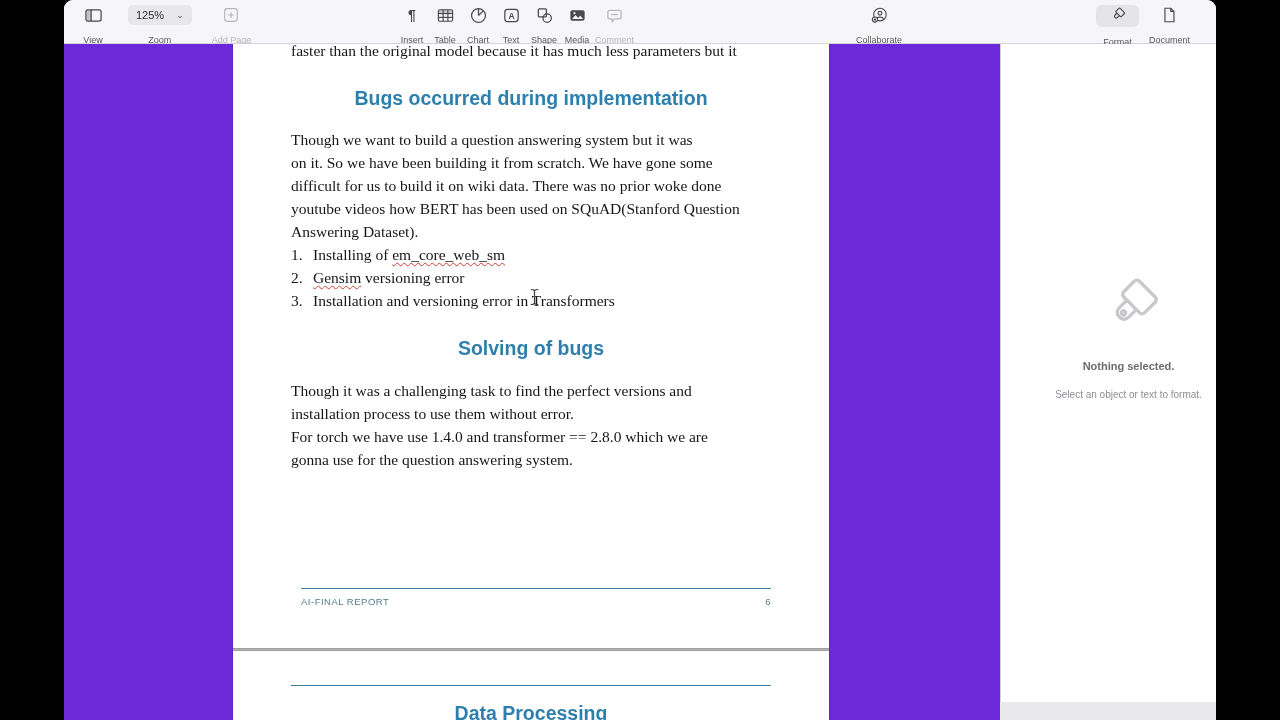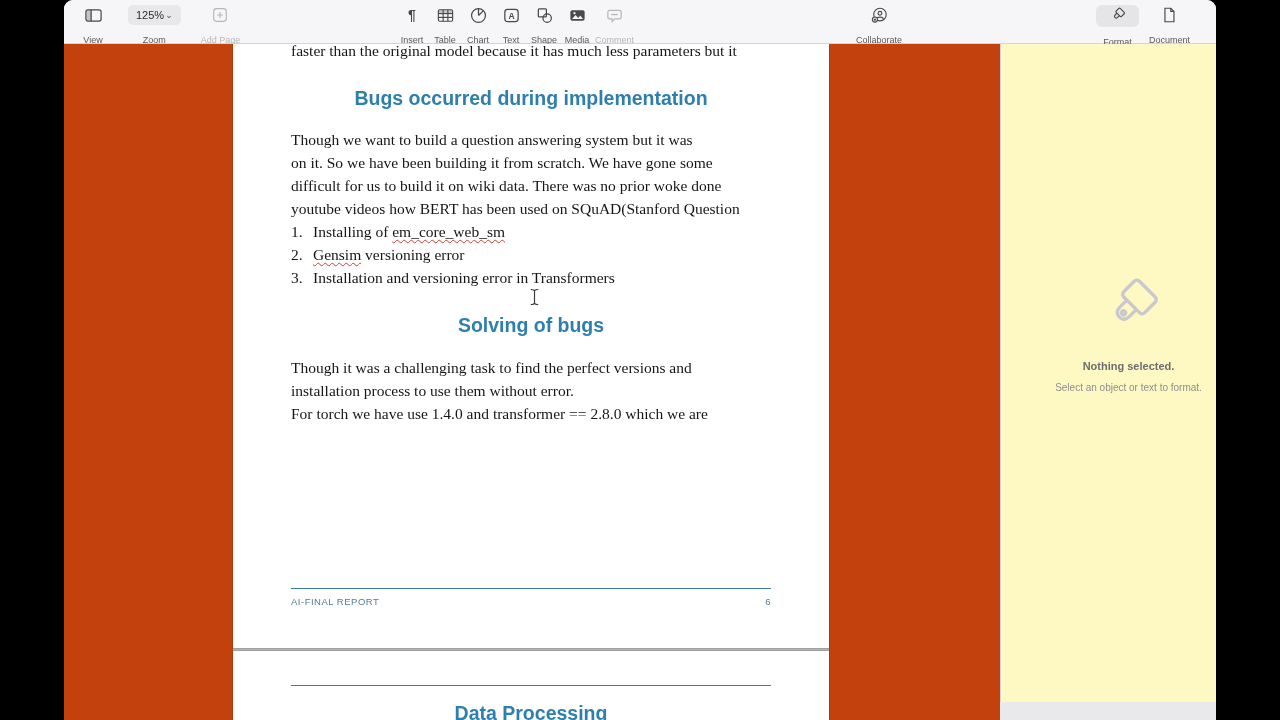--- a/index.html
+++ b/index.html
@@ -23,26 +23,26 @@
   .g-collab{left:792px;}
   .g-right{right:26px;gap:10px;}
   .titem{display:flex;flex-direction:column;align-items:center;cursor:default;min-width:30px;}
   .ticon{height:20px;display:flex;align-items:center;justify-content:center;color:#48484c;}
   .ticon svg{display:block;}
   .tlabel{font-size:9px;color:#59595e;margin-top:10px;white-space:nowrap;}
   .disabled .ticon,.disabled .tlabel{color:#b7b7ba;}
   .glyph{font-size:14px;font-weight:600;line-height:1;}
   .zoom-btn{
     background:#e8e7e9;border-radius:5px;padding:2px 8px;height:16px;
-    display:flex;align-items:center;gap:1px;font-size:11px;color:#2c2c2f;
+    display:flex;align-items:center;gap:12px;font-size:11px;color:#2c2c2f;
   }
   .zoom-chev{font-size:9px;color:#545457;line-height:1;}
   .sel-bg{background:#e5e4e6;border-radius:6px;padding:1px 12px;}
   
-  .canvas{position:absolute;left:0;top:44px;width:936px;bottom:0;background:#c2410c;overflow:hidden;}
+  .canvas{position:absolute;left:0;top:44px;width:936px;bottom:0;background:#6d28d9;overflow:hidden;}
   .pagewrap{position:absolute;left:169px;top:0;width:596px;}
   .page{background:#ffffff;box-shadow:0 0 0 1px rgba(0,0,0,0.10);box-sizing:border-box;}
   .page1{height:604px;position:relative;overflow:hidden;padding:0 58px;}
   .pagegap{height:3px;background:#b3b3b3;}
   .page2{height:120px;position:relative;padding:0 58px;overflow:hidden;}
   .doc-body{font-family:"Liberation Serif", serif;font-size:15.5px;line-height:23px;color:#161616;white-space:nowrap;}
   .para{margin:0;}
   .p-intro{margin-top:-5px;}
   .doc-h{
     font-family:"Liberation Sans", sans-serif;font-weight:bold;font-size:19.5px;
@@ -52,35 +52,35 @@
   .indented{padding-left:67px;}
   .bug-row{display:flex;}
   .bug-num{width:22px;flex:none;}
   .misspell{
     text-decoration-line:underline;text-decoration-style:wavy;
     text-decoration-color:#d23f31;text-decoration-thickness:1px;text-underline-offset:2px;
   }
   .h-solving{}
   .p-solving{margin-top:17px;}
   .footer{
-    position:absolute;left:58px;right:58px;top:544px;
+    position:absolute;left:68px;right:58px;top:544px;
     border-top:1px solid #3e7f98;padding-top:7px;
     display:flex;justify-content:space-between;
     font-size:9.5px;letter-spacing:0.5px;color:#527e91;
   }
   .p7rule{position:absolute;left:58px;right:58px;top:34px;border-top:1px solid #3e7f98;}
   .p7head{position:absolute;left:0;right:0;top:48px;margin:0;}
   
   .panel{
     position:absolute;left:936px;top:44px;width:256px;bottom:18px;
-    background:#fef9c3;border-left:1px solid #d2d1d5;box-sizing:border-box;
+    background:#ffffff;border-left:1px solid #d2d1d5;box-sizing:border-box;
   }
   .panel-empty{position:absolute;top:232px;left:0;right:0;text-align:center;}
   .pe-title{font-size:11px;font-weight:bold;color:#6c6c71;margin-top:6px;}
-  .pe-sub{font-size:10px;color:#8e8e93;margin-top:10px;}
+  .pe-sub{font-size:10px;color:#8e8e93;margin-top:17px;}
   
   .ibeam{position:absolute;left:529px;top:288px;z-index:20;}
 </style>
 </head>
 <body>
 
 <div class="window">
 
   <div class="toolbar">
 
@@ -237,20 +237,21 @@
           <div>faster than the original model because it has much less parameters but it</div>
         </div>
 
         <h2 class="doc-h">Bugs occurred during implementation</h2>
 
         <div class="doc-body p-build para">
           <div>Though we want to build a question answering system but it was</div>
           <div>on it. So we have been building it from scratch. We have gone some</div>
           <div>difficult for us to build it on wiki data. There was no prior woke done</div>
           <div>youtube videos how BERT has been used on SQuAD(Stanford Question</div>
+          <div>Answering Dataset).</div>
         </div>
 
 
         <div class="doc-body para">
           <div class="bug-row">
             <span class="bug-num">1.</span>
             <span><span>Installing of </span><span class="misspell">em_core_web_sm</span><span></span></span>
           </div>
           <div class="bug-row">
             <span class="bug-num">2.</span>
@@ -261,20 +262,21 @@
             <span><span>Installation and versioning error in Transformers</span><span class="misspell"></span><span></span></span>
           </div>
         </div>
 
         <h2 class="doc-h h-solving">Solving of bugs</h2>
 
         <div class="doc-body p-solving para">
           <div>Though it was a challenging task to find the perfect versions and</div>
           <div>installation process to use them without error.</div>
           <div>For torch we have use 1.4.0 and transformer == 2.8.0 which we are</div>
+          <div>gonna use for the question answering system.</div>
         </div>
 
         <div class="footer">
           <span>AI-FINAL REPORT</span>
           <span>6</span>
         </div>
       </div>
 
       <div class="pagegap"></div>
 

